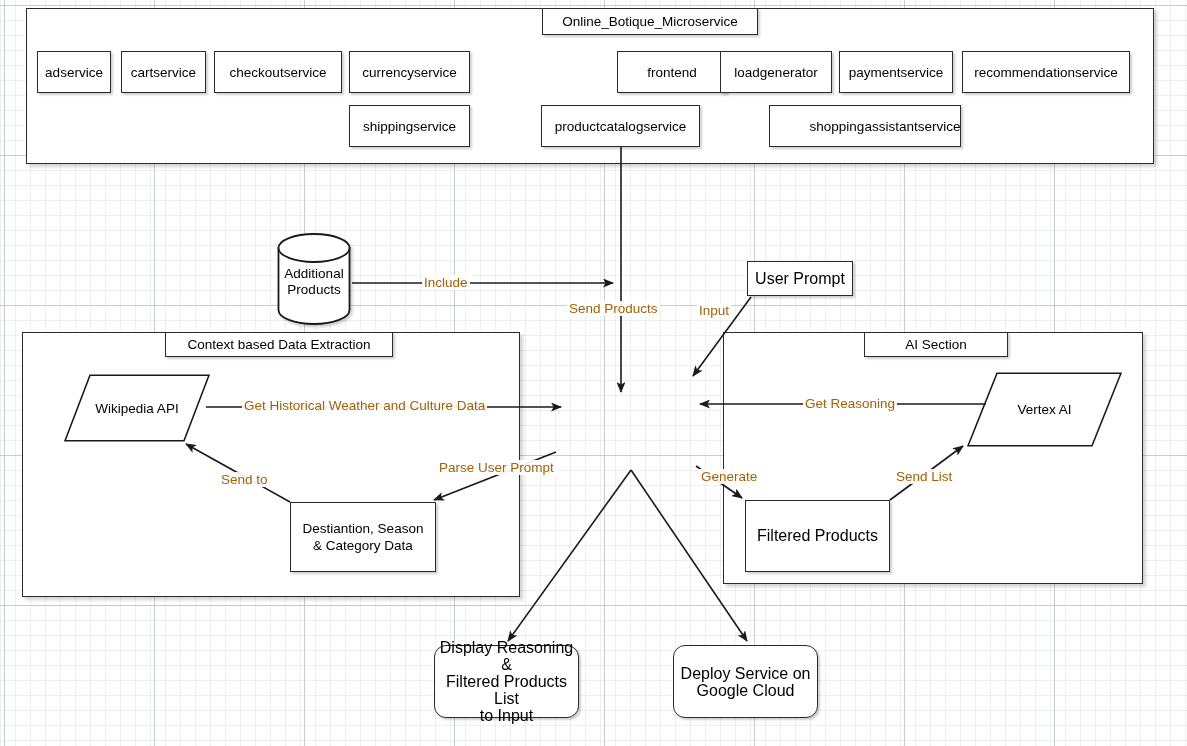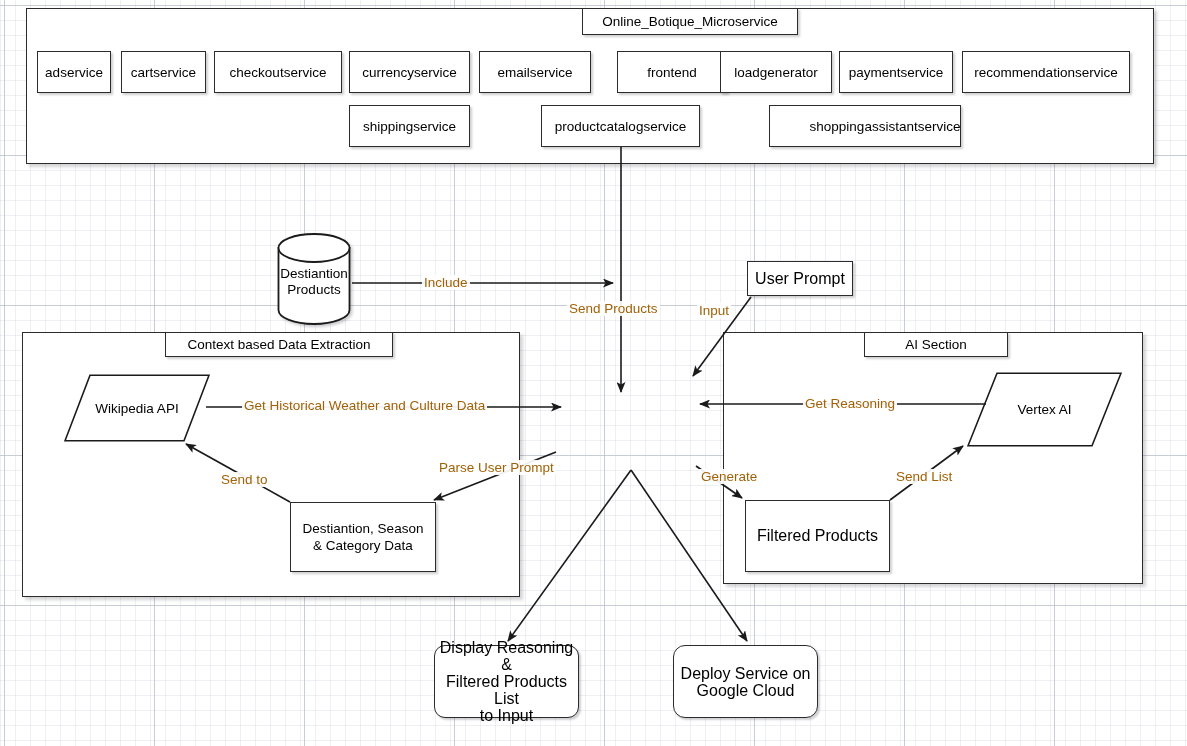--- a/index.html
+++ b/index.html
@@ -52,43 +52,42 @@
   .box3d{position:absolute;font-size:13.5px;}
   .box3d .txt{position:absolute;left:14px;right:2px;top:50%;transform:translateY(-28%);text-align:center;z-index:3;line-height:17px;}
 </style>
 </head>
 <body>
 
 <div id="canvas">
 
   <div class="node container-box" style="left:26px;top:8px;width:1128px;height:156px;"></div>
 
-  <div class="node titletab" style="left:542px;top:8px;width:216px;height:27px;margin-left:40px;">Online_Botique_Microservice</div>
+  <div class="node titletab" style="left:542px;top:8px;width:216px;height:27px;">Online_Botique_Microservice</div>
 
   <div class="node rect svc" style="left:37px;top:51px;width:74px;height:42px;">adservice</div>
   <div class="node rect svc" style="left:121px;top:51px;width:85px;height:42px;">cartservice</div>
   <div class="node rect svc" style="left:214px;top:51px;width:128px;height:42px;">checkoutservice</div>
   <div class="node rect svc" style="left:349px;top:51px;width:121px;height:42px;">currencyservice</div>
-  <div class="node rect svc" style="left:479px;top:51px;width:112px;height:42px;">emailservice</div>
   <div class="node rect svc" style="left:601px;top:51px;width:110px;height:42px;margin-left:16px;">frontend</div>
   <div class="node rect svc" style="left:720px;top:51px;width:112px;height:42px;text-align:center;">loadgenerator</div>
   <div class="node rect svc" style="left:839px;top:51px;width:114px;height:42px;">paymentservice</div>
   <div class="node rect svc" style="left:962px;top:51px;width:168px;height:42px;">recommendationservice</div>
 
   <div class="node rect svc" style="left:349px;top:105px;width:121px;height:42px;">shippingservice</div>
   <div class="node rect svc" style="left:541px;top:105px;width:159px;height:42px;">productcatalogservice</div>
   <div class="node rect svc" style="left:769px;top:105px;width:192px;height:42px;padding-left:40px;">shoppingassistantservice</div>
 
   <div class="cyl" style="left:277px;top:233px;width:74px;height:92px;">
     <svg width="74" height="92" viewBox="0 0 74 92" style="position:absolute;left:0;top:0;filter:drop-shadow(2px 2px 1.5px rgba(40,40,50,.25));">
       <path d="M1.5 15 L1.5 77 A35.5 14 0 0 0 72.5 77 L72.5 15 Z" fill="#ffffff" stroke="#1a1a1a" stroke-width="1.8"></path>
       <ellipse cx="37" cy="15" rx="35.5" ry="14" fill="#ffffff" stroke="#1a1a1a" stroke-width="1.8"></ellipse>
     </svg>
     <div class="txt">
-      <span>Destiantion</span><br>
+      <span>Additional</span><br>
       <span>Products</span>
     </div>
   </div>
 
   <div class="node container-box" style="left:22px;top:332px;width:498px;height:265px;"></div>
   <div class="node titletab" style="left:165px;top:332px;width:228px;height:25px;">Context based Data Extraction</div>
 
   <div class="par" style="left:64px;top:374px;width:146px;height:68px;">
     <svg class="shape" viewBox="0 0 146 68" preserveAspectRatio="none">
       <polygon points="26,1.2 145,1.2 120,66.8 1,66.8" fill="#ffffff" stroke="#1a1a1a" stroke-width="1.6" vector-effect="non-scaling-stroke"></polygon>
@@ -111,21 +110,21 @@
       <polygon points="30,1.2 154,1.2 125,73.8 1,73.8" fill="#ffffff" stroke="#1a1a1a" stroke-width="1.6" vector-effect="non-scaling-stroke"></polygon>
     </svg>
     <span class="txt">Vertex AI</span>
   </div>
 
   <div class="node rect" style="left:745px;top:500px;width:145px;height:72px;">Filtered Products</div>
 
   <div class="node rect" style="left:747px;top:261px;width:106px;height:35px;">User Prompt</div>
 
 
-  <div class="node rect rounded" style="left:434px;top:645px;width:145px;height:73px;line-height:17px;border-radius:11px;">
+  <div class="node rect rounded" style="left:434px;top:645px;width:145px;height:73px;line-height:17px;">
     <div>
       <span>Display Reasoning &amp;</span><br>
       <span>Filtered Products List</span><br>
       <span>to Input</span>
     </div>
   </div>
 
   <div class="node rect rounded" style="left:673px;top:645px;width:145px;height:73px;line-height:17px;">
     <div>
       <span>Deploy Service on</span><br>

